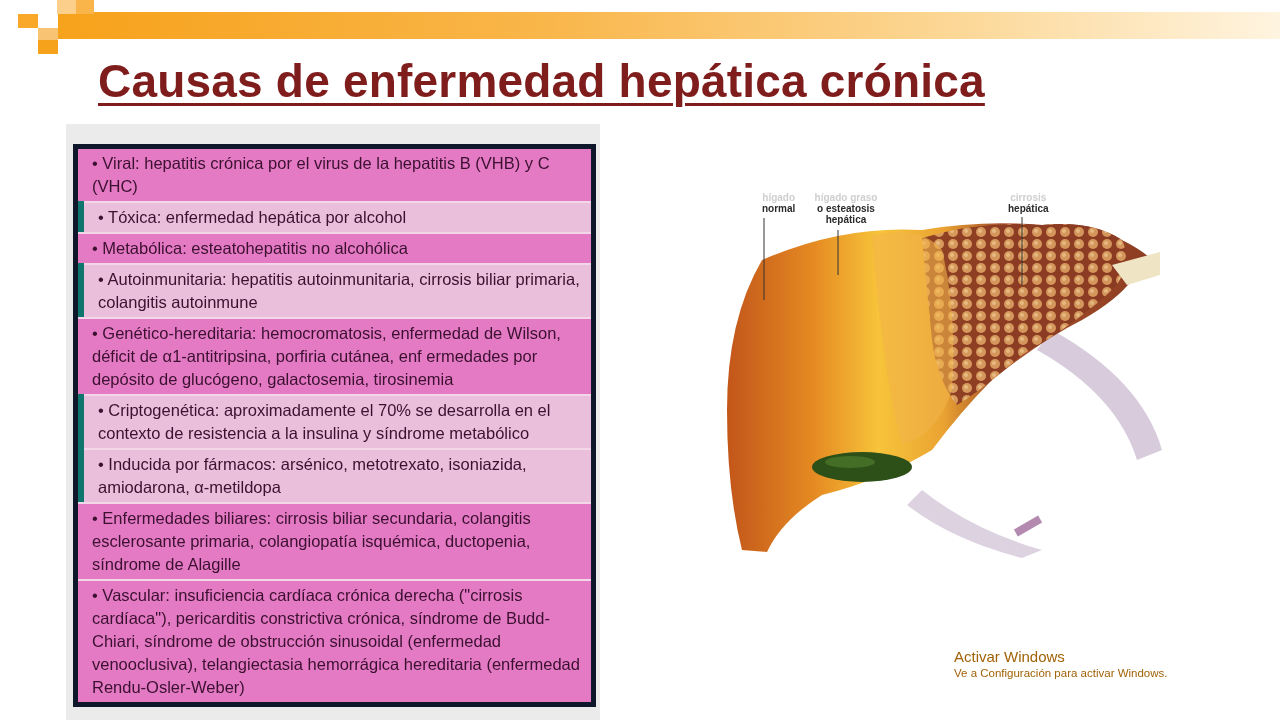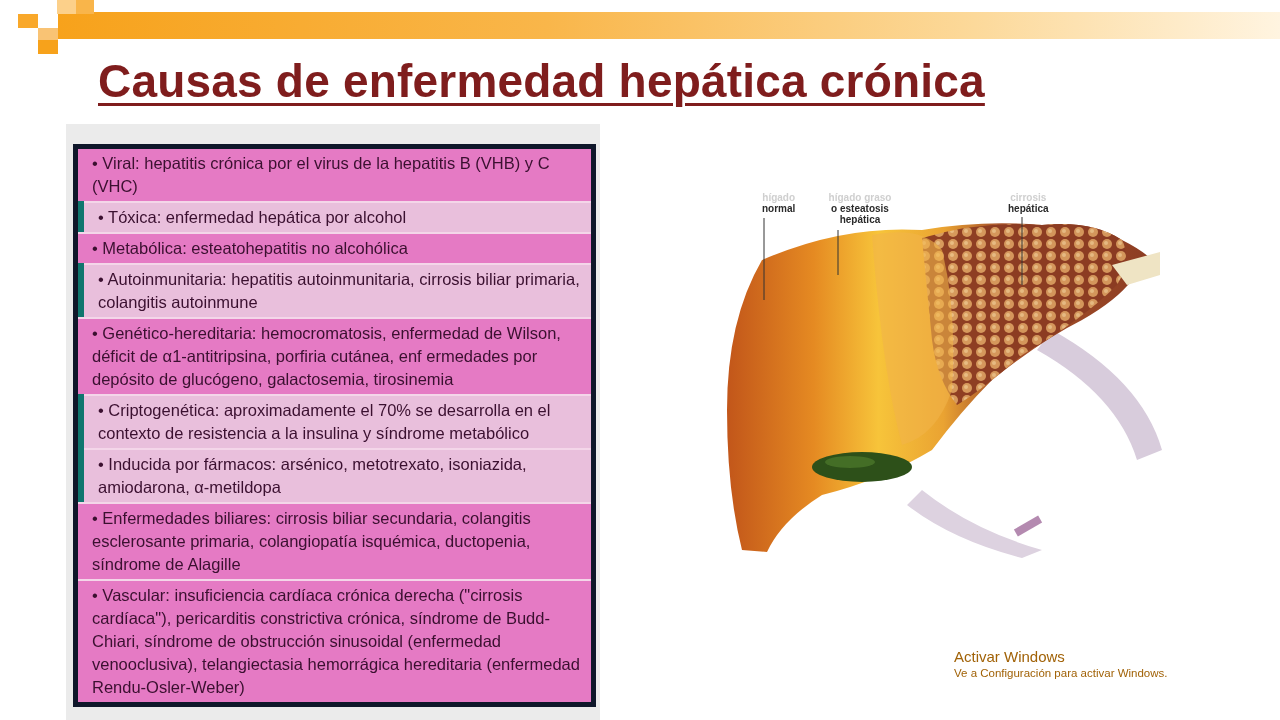--- a/index.html
+++ b/index.html
@@ -121,21 +121,21 @@
     <path d="M390 75 L438 62 L438 85 L405 95 Z" fill="#efe4c4"></path>
 
     <line x1="42" y1="28" x2="42" y2="110" stroke="#333" stroke-width="1"></line>
     <line x1="116" y1="40" x2="116" y2="85" stroke="#333" stroke-width="1"></line>
     <line x1="300" y1="27" x2="300" y2="95" stroke="#333" stroke-width="1"></line>
   </svg>
   <div class="lbl" style="left:24px; top:2px;margin-left:16px;">
     <span class="faint">hígado</span>
     <span>normal</span>
   </div>
-  <div class="lbl" style="left:103px; top:2px; width:70px;">
+  <div class="lbl" style="left:89px; top:2px; width:70px;">
     <span class="faint">hígado graso</span>
     <span>o esteatosis</span><br>
     <span>hepática</span>
   </div>
   <div class="lbl" style="left:278px; top:2px;margin-left:8px;">
     <span class="faint">cirrosis</span>
     <span>hepática</span>
   </div>
 </div>
 

